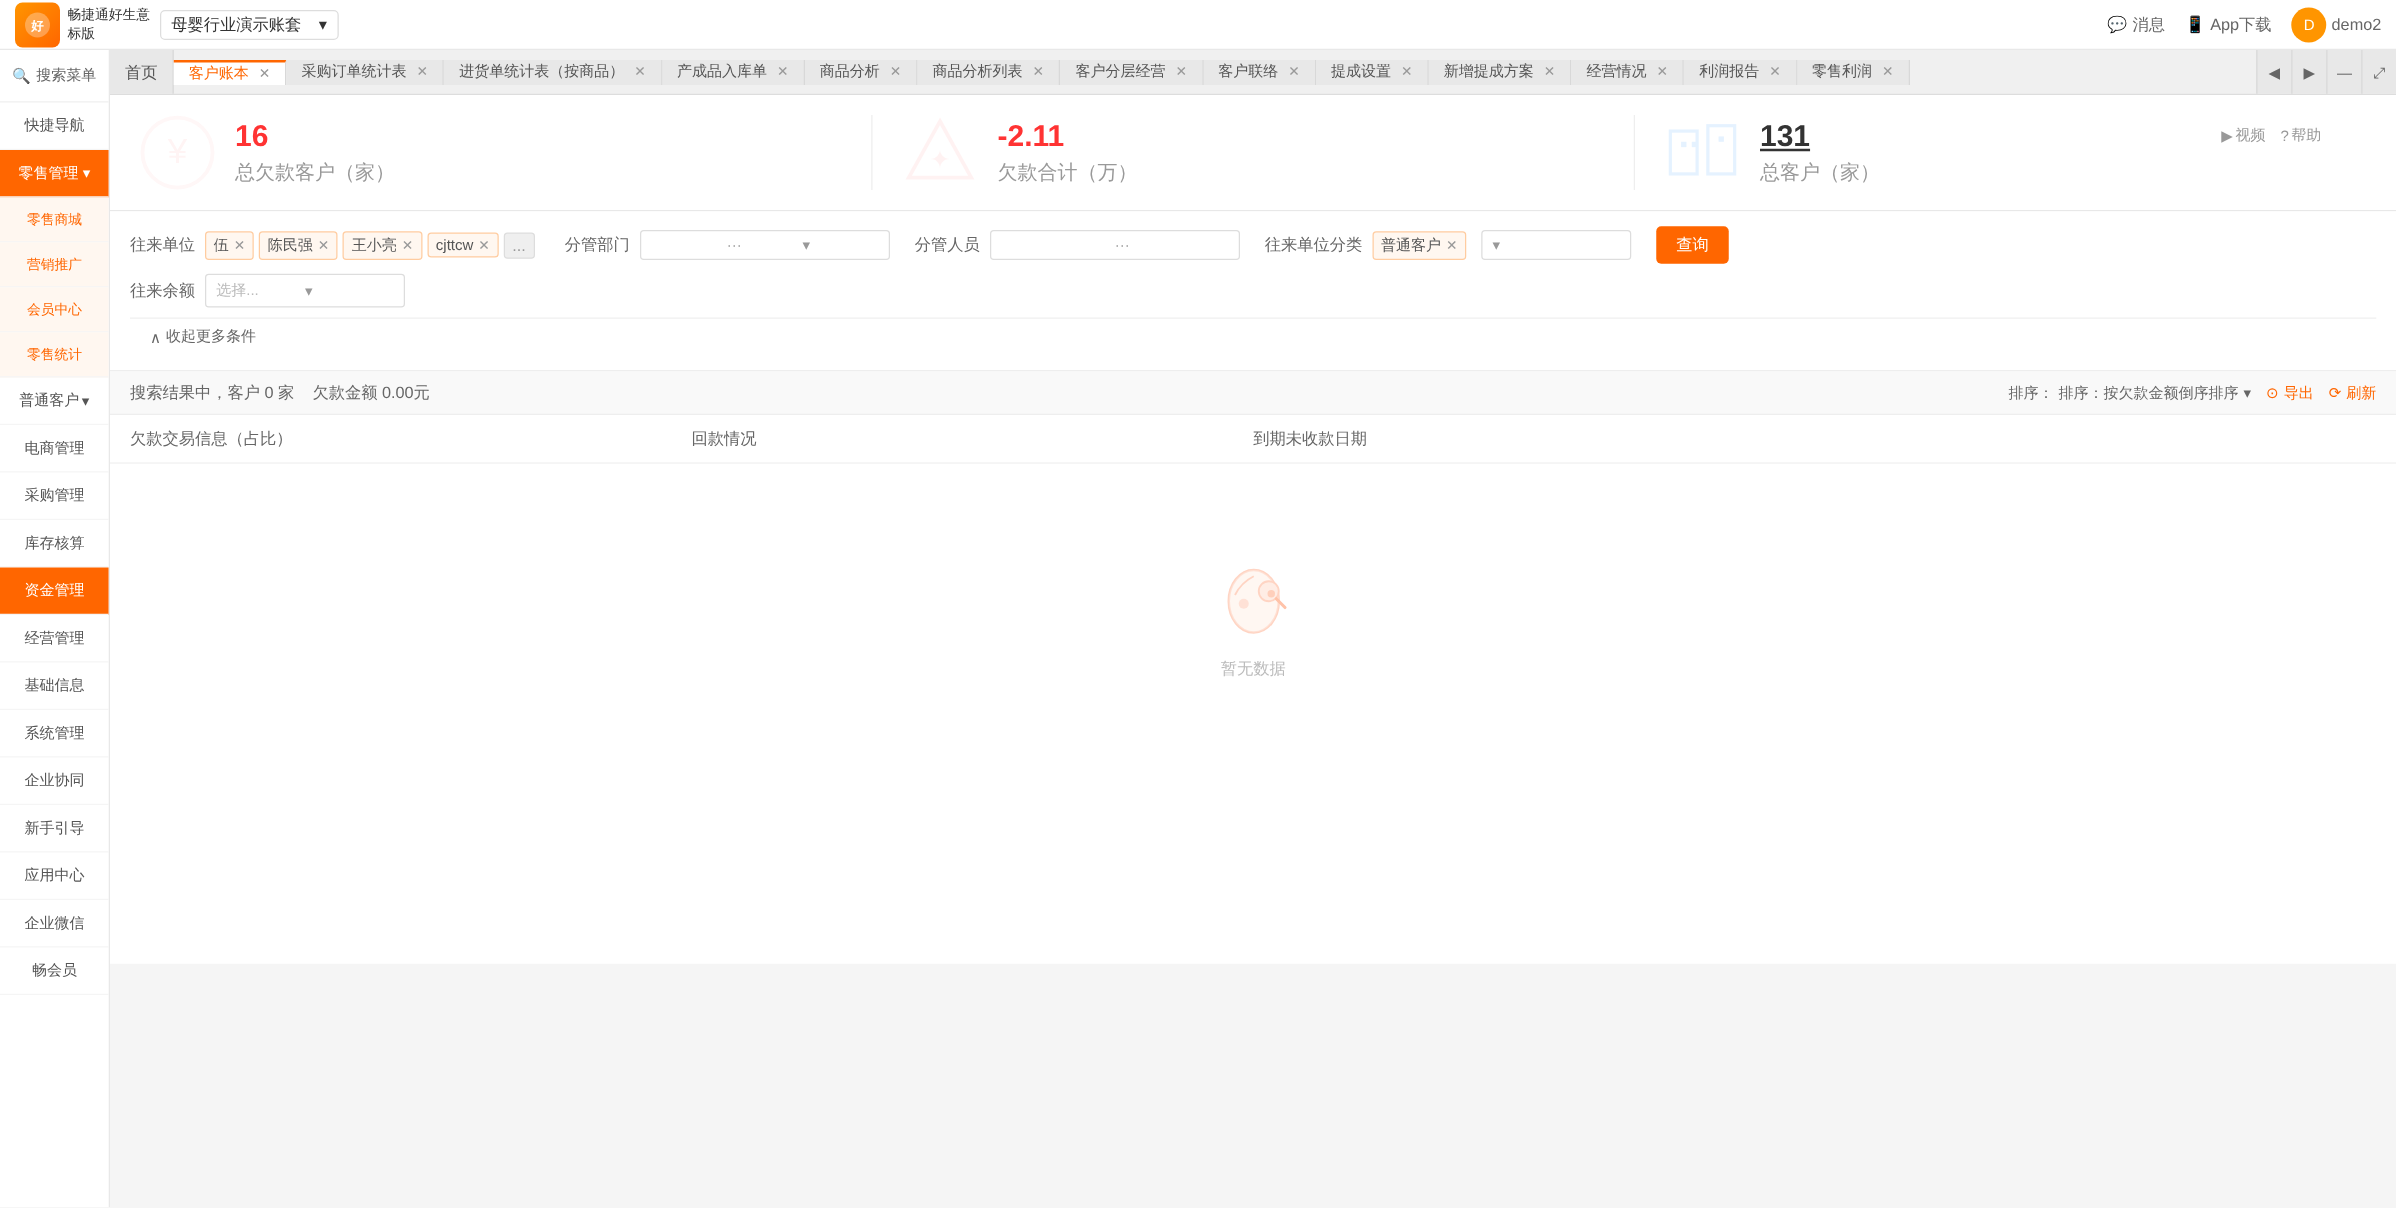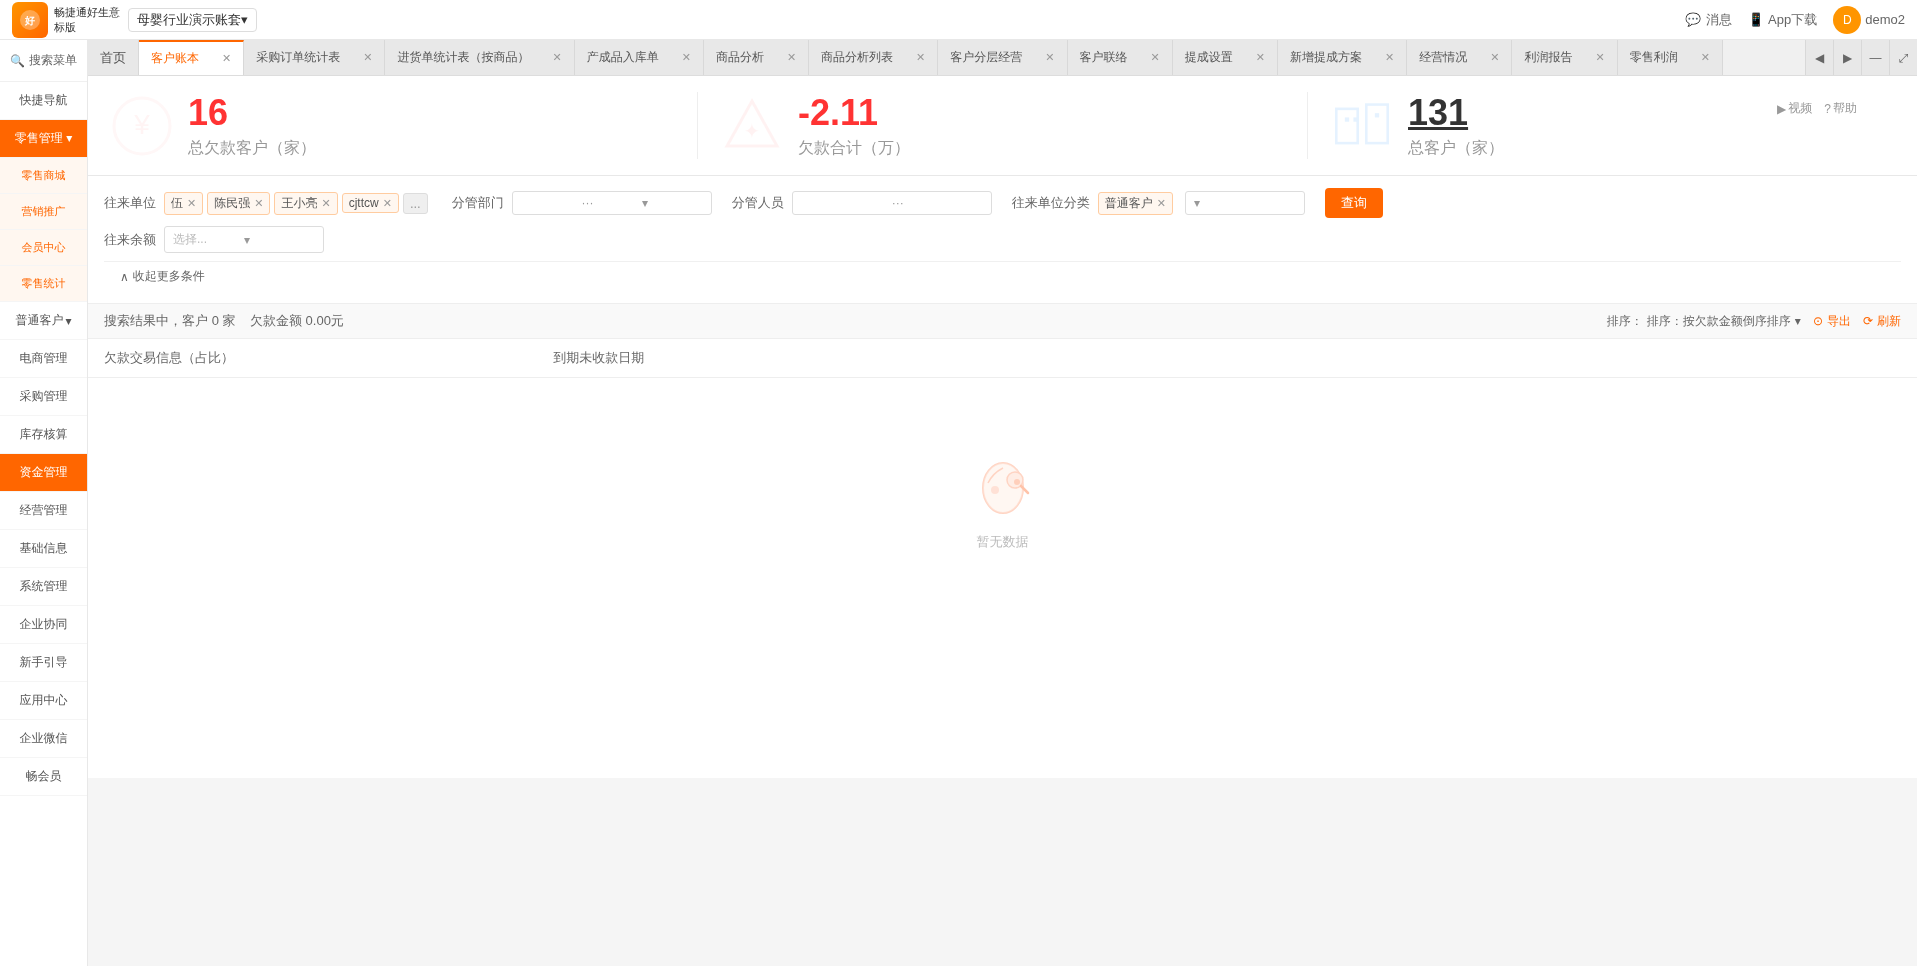--- a/index.html
+++ b/index.html
@@ -11,48 +11,48 @@
     .main-area { display: flex; flex: 1; overflow: hidden; }
     .sidebar { width: 88px; background: #fff; border-right: 1px solid #e8e8e8; display: flex; flex-direction: column; flex-shrink: 0; overflow-y: auto; }
     .content-area { flex: 1; display: flex; flex-direction: column; overflow: hidden; }
     .tab-bar { display: flex; align-items: center; background: #f0f0f0; height: 36px; border-bottom: 1px solid #ddd; flex-shrink: 0; overflow: hidden; }
     .page-content { flex: 1; overflow-y: auto; background: #f5f5f5; padding: 0; }
 
     
     .top-bar-logo { display: flex; align-items: center; gap: 6px; min-width: 88px; margin-right: 8px; }
     .logo-icon { width: 36px; height: 36px; background: linear-gradient(135deg, #ff9500, #ff6600); border-radius: 6px; display: flex; align-items: center; justify-content: center; color: white; font-size: 10px; font-weight: bold; }
     .logo-text { font-size: 11px; color: #333; line-height: 1.3; }
-    .top-bar-selector { display: flex; align-items: center; gap: 0; border: 1px solid #ddd; border-radius: 4px; padding: 2px 8px; font-size: 13px; color: #333; cursor: pointer; margin-right: auto; }
+    .top-bar-selector { display: flex; align-items: center; gap: 14px; border: 1px solid #ddd; border-radius: 4px; padding: 2px 8px; font-size: 13px; color: #333; cursor: pointer; margin-right: auto; }
     .top-bar-actions { display: flex; align-items: center; gap: 16px; }
     .top-bar-action { display: flex; align-items: center; gap: 4px; font-size: 13px; color: #666; cursor: pointer; }
     .avatar { width: 28px; height: 28px; border-radius: 50%; background: #ff9500; display: flex; align-items: center; justify-content: center; color: white; font-size: 12px; }
 
     
     .sidebar-search { padding: 8px; border-bottom: 1px solid #f0f0f0; }
     .sidebar-search-btn { width: 100%; background: none; border: none; color: #666; font-size: 12px; cursor: pointer; display: flex; align-items: center; justify-content: center; gap: 4px; padding: 4px 0; }
     .sidebar-nav-item { padding: 10px 0; text-align: center; font-size: 12px; color: #555; cursor: pointer; border-bottom: 1px solid #f5f5f5; transition: background 0.2s; }
     .sidebar-nav-item.active { background: #ff6600; color: white; }
     .sidebar-nav-item.has-sub { display: flex; align-items: center; justify-content: center; gap: 2px; }
 
     
-    .tab-item { display: flex; align-items: center; gap: 19px; padding: 0 12px; height: 36px; background: #e8e8e8; border-right: 1px solid #d8d8d8; cursor: pointer; font-size: 12px; color: #555; white-space: nowrap; flex-shrink: 0; justify-content: center; }
+    .tab-item { display: flex; align-items: center; gap: 4px; padding: 0 12px; height: 20px; background: #e8e8e8; border-right: 1px solid #d8d8d8; cursor: pointer; font-size: 12px; color: #555; white-space: nowrap; flex-shrink: 0; justify-content: center; }
     .tab-item.active { background: #fff; color: #ff6600; border-top: 2px solid #ff6600; }
     .tab-item .tab-close { margin-left: 4px; color: #999; font-size: 11px; }
     .tab-home { padding: 0 12px; font-size: 13px; color: #555; cursor: pointer; background: #e8e8e8; height: 36px; display: flex; align-items: center; border-right: 1px solid #d8d8d8; }
     .tab-arrows { display: flex; margin-left: auto; }
     .tab-arrow { width: 28px; height: 36px; display: flex; align-items: center; justify-content: center; cursor: pointer; background: #e8e8e8; border-left: 1px solid #d8d8d8; font-size: 12px; color: #666; }
 
     
     .summary-section { display: flex; background: #fff; border-bottom: 1px solid #e8e8e8; padding: 16px 0; align-items: center; }
     .summary-card { flex: 1; display: flex; align-items: center; padding: 0 24px; border-right: 1px solid #eee; position: relative; }
     .summary-card:last-child { border-right: none; }
     .summary-card-icon { width: 60px; height: 60px; opacity: 0.15; margin-right: 16px; display: flex; align-items: center; justify-content: center; font-size: 40px; }
     .summary-card-icon.red { color: #ff4444; }
     .summary-card-data { display: flex; flex-direction: column; }
-    .summary-card-value { font-size: 36px; font-weight: bold; }
+    .summary-card-value { font-size: 24px; font-weight: bold; }
     .summary-card-value.red { color: #ff3333; }
     .summary-card-value.black { color: #333; text-decoration: underline; }
     .summary-card-label { font-size: 16px; color: #999; margin-top: 4px; }
     .summary-help { position: absolute; top: 8px; right: 60px; display: flex; gap: 12px; }
     .summary-help-btn { font-size: 12px; color: #999; cursor: pointer; display: flex; align-items: center; gap: 2px; }
 
     
     .filter-section { background: #fff; padding: 12px 16px; border-bottom: 1px solid #eee; }
     .filter-row { display: flex; align-items: center; gap: 8px; flex-wrap: wrap; margin-bottom: 8px; }
     .filter-row:last-child { margin-bottom: 0; }
@@ -397,20 +397,21 @@
             <div class="refresh-btn">
               <span>⟳</span>
               <span>刷新</span>
             </div>
           </div>
         </div>
 
         <div>
           <div class="table-header">
             <div>欠款交易信息（占比）</div>
+            <div>回款情况</div>
             <div>到期未收款日期</div>
           </div>
           <div class="table-body">
             <div class="empty-state">
 
               <div style="opacity:0.5;">
                 <svg width="80" height="80" viewBox="0 0 80 80">
 
                   <ellipse cx="40" cy="50" rx="20" ry="25" fill="none" stroke="#ffaa88" stroke-width="2"></ellipse>
                   <ellipse cx="40" cy="50" rx="20" ry="25" fill="#ffddcc" opacity="0.5"></ellipse>

